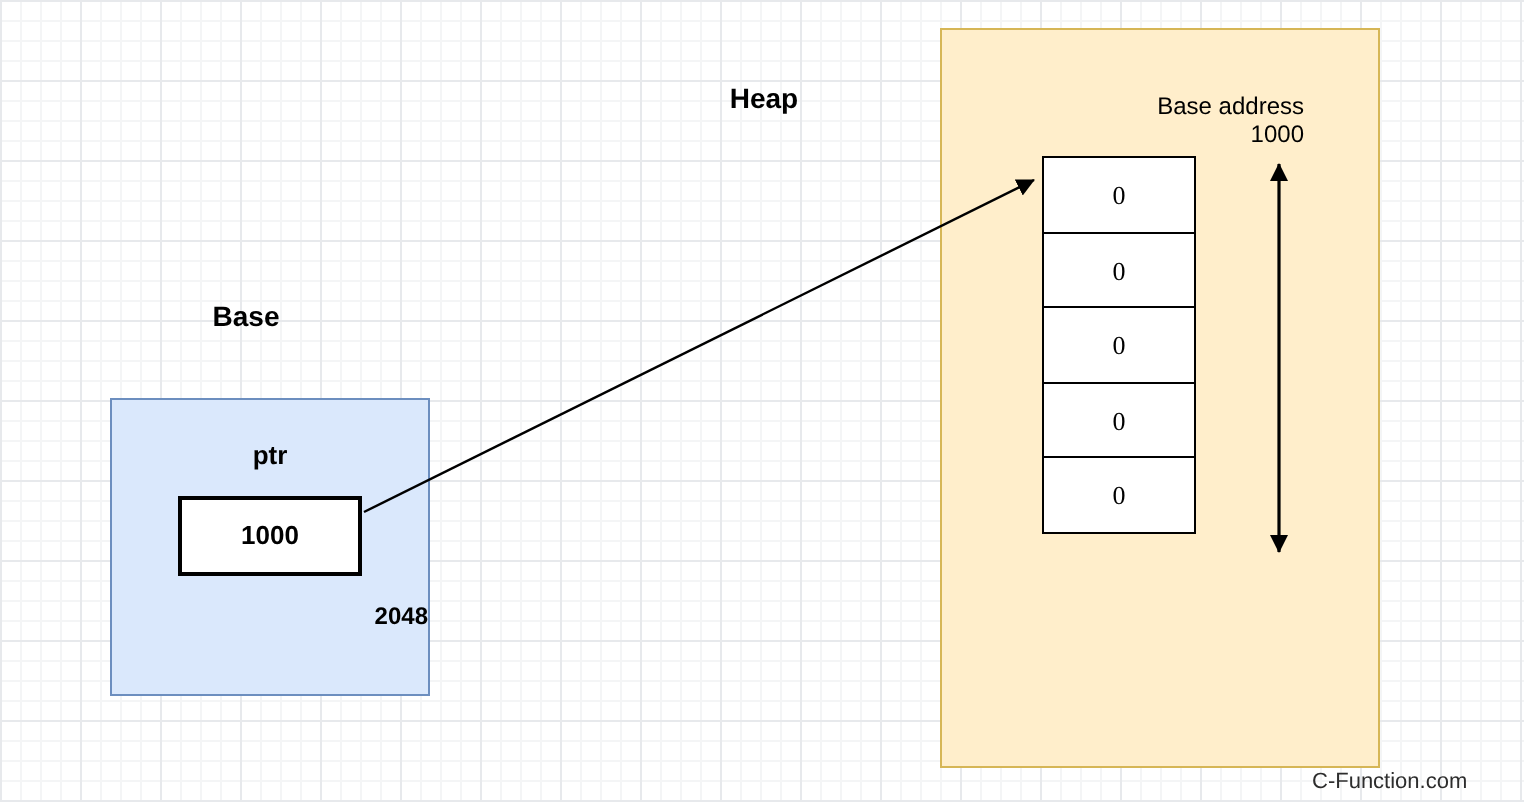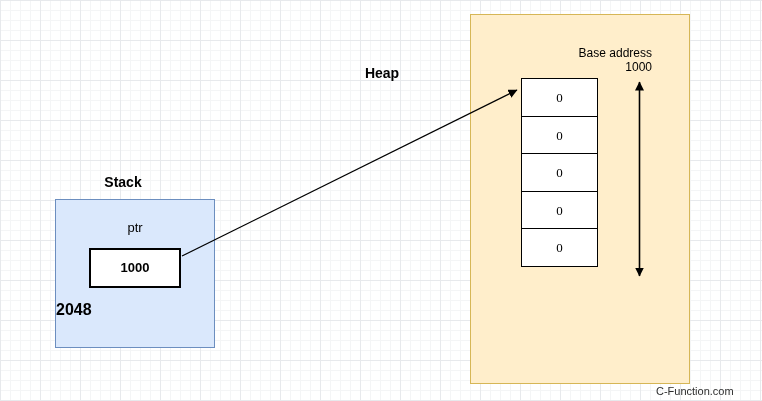--- a/index.html
+++ b/index.html
@@ -21,59 +21,58 @@
     background-size: 40px 40px, 40px 40px, 10px 10px, 10px 10px;
   }
 
   .section-label {
     position: absolute;
     font-size: 14px;
     font-weight: bold;
     color: #000000;
     text-align: center;
     width: 60px;
-    margin-top: 24px;
   }
   .label-heap  { left: 352px; top: 41px; }
   .label-stack { left: 93px;  top: 150px; }
 
   
   .stack-box {
     position: absolute;
     left: 55px; top: 199px;
     width: 158px; height: 147px;
     background: #dae8fc;
     border: 1.5px solid #6c8ebf;
   }
   .ptr-label {
     position: absolute;
     left: 0; right: 0; top: 20px;
     text-align: center;
     font-size: 13px;
-    font-weight: normal;
+    font-weight: bold;
     color: #000000;
   }
   .ptr-value-box {
     position: absolute;
     left: 50%; top: 48px;
     transform: translateX(-50%);
     width: 88px; height: 36px;
     background: #ffffff;
     border: 2px solid #000000;
     text-align: center;
     line-height: 36px;
     font-size: 13px;
     font-weight: bold;
     color: #000000;
   }
   .stack-address {
     position: absolute;
     left: 0; right: 0; top: 101px;
-    text-align: left;
-    font-size: 16px;
+    text-align: right;
+    font-size: 12px;
     font-weight: bold;
     color: #000000;
   }
 
   
   .heap-box {
     position: absolute;
     left: 470px; top: 14px;
     width: 218px; height: 368px;
     background: #ffeecb;
@@ -121,21 +120,21 @@
     color: #2d2d2d;
   }
 </style>
 </head>
 <body>
 
 <div class="canvas">
 
   <div class="section-label label-heap">Heap</div>
 
-  <div class="section-label label-stack">Stack</div>
+  <div class="section-label label-stack">Base</div>
 
   <div class="stack-box">
     <div class="ptr-label">ptr</div>
     <div class="ptr-value-box">1000</div>
     <div class="stack-address">2048</div>
   </div>
 
   <div class="heap-box">
     <div class="heap-caption">
       <div>Base address</div>

